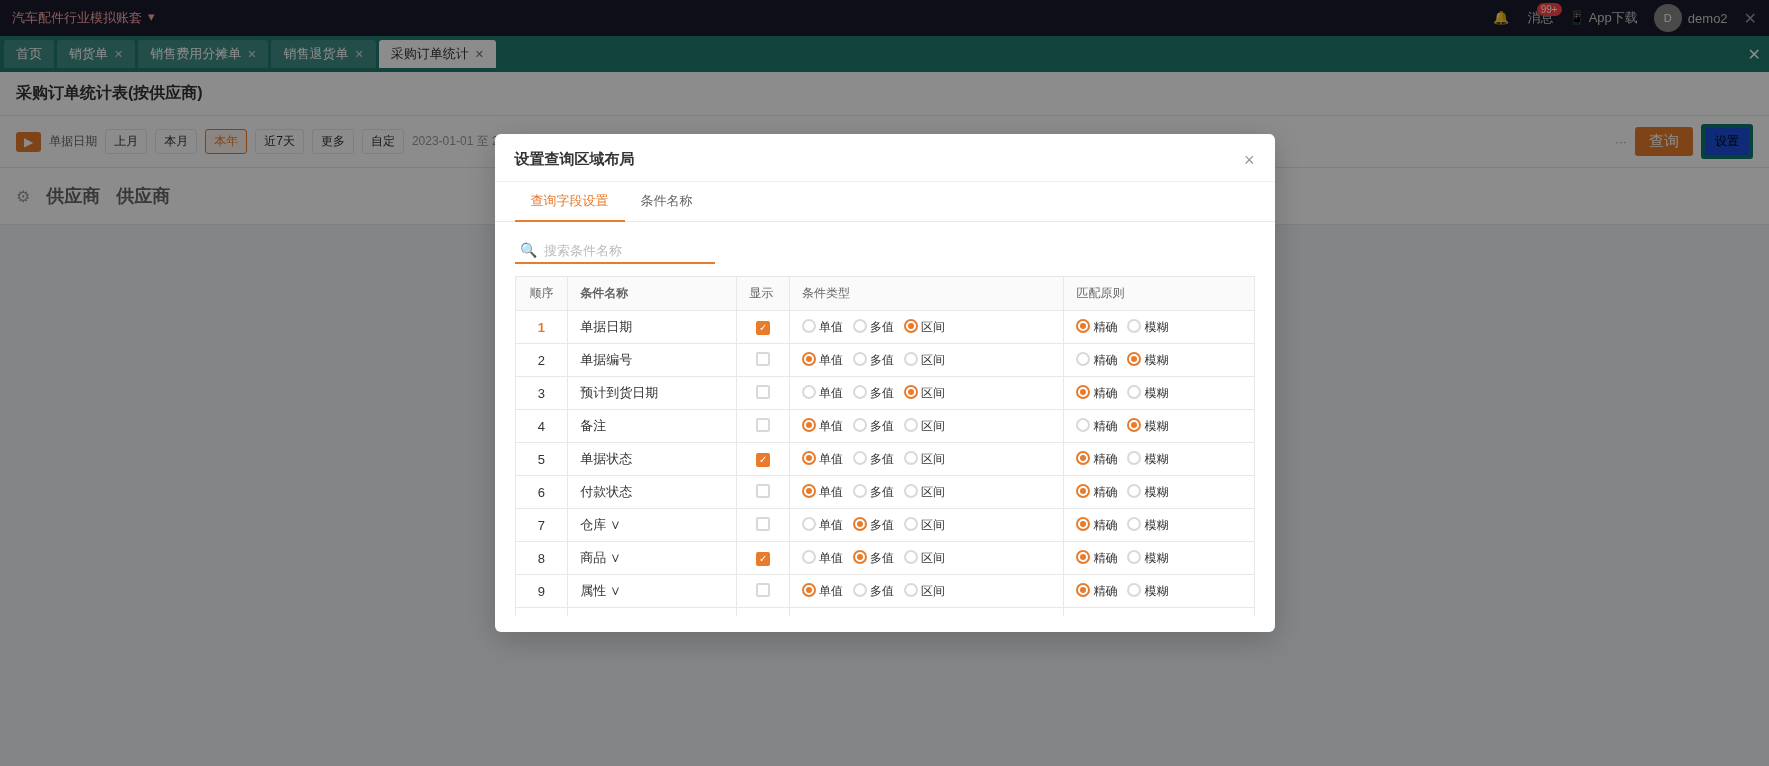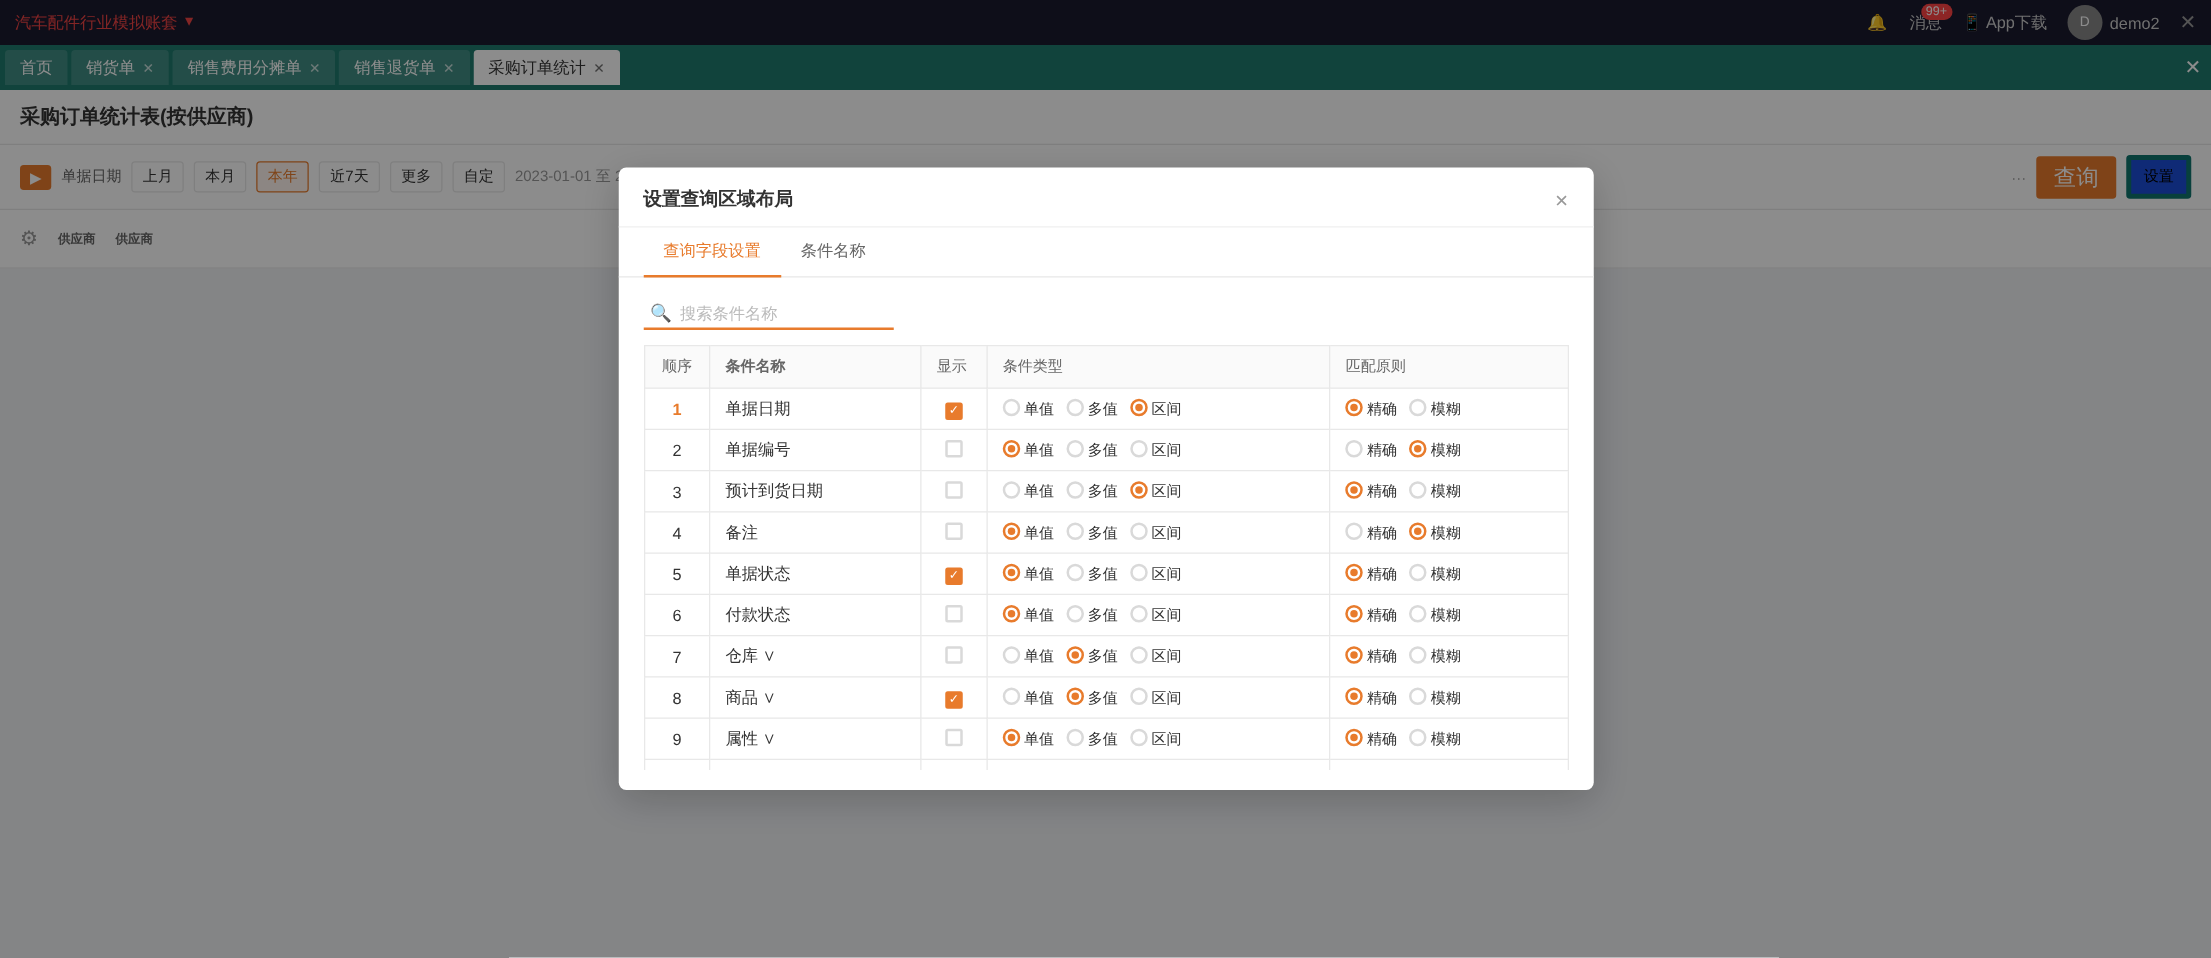--- a/index.html
+++ b/index.html
@@ -8,21 +8,21 @@
     
     .top-bar {
       height: 36px;
       background: #1a1a2e;
       display: flex;
       align-items: center;
       justify-content: space-between;
       padding: 0 12px;
       color: #ccc;
     }
-    .top-bar-left { font-size: 13px; color: #ef4444; display: flex; align-items: flex-start; gap: 6px; }
+    .top-bar-left { font-size: 13px; color: #fca5a5; display: flex; align-items: flex-start; gap: 6px; }
     .top-bar-right { display: flex; align-items: center; gap: 16px; font-size: 13px; color: #ccc; }
     .notif-badge { position: relative; display: inline-block; }
     .badge { background: #ff4444; color: #fff; font-size: 10px; border-radius: 8px; padding: 1px 4px; position: absolute; top: -6px; right: -8px; }
     .user-avatar { width: 28px; height: 28px; border-radius: 50%; background: #888; display: flex; align-items: center; justify-content: center; color: #fff; font-size: 11px; }
 
     
     .tab-bar {
       height: 36px;
       background: #1f7a6e;
       display: flex;
@@ -74,38 +74,38 @@
       gap: 8px;
       border-bottom: 1px solid #e8e8e8;
       flex-wrap: wrap;
     }
     .orange-toggle { background: #e87b2c; color: #fff; border: none; padding: 3px 8px; border-radius: 3px; cursor: pointer; font-size: 12px; }
     .filter-label { color: #666; font-size: 12px; }
     .filter-btn { border: 1px solid #e8e8e8; background: #fff; padding: 3px 8px; border-radius: 3px; cursor: pointer; font-size: 12px; color: #333; }
     .filter-btn.active { color: #e87b2c; border-color: #e87b2c; background: #fff5ee; }
     .date-range { font-size: 12px; color: #999; }
     .more-btn { color: #999; font-size: 12px; cursor: pointer; }
-    .query-btn { background: #e87b2c; color: #fff; border: none; padding: 5px 14px; border-radius: 3px; cursor: pointer; font-size: 18px; margin-left: auto; }
+    .query-btn { background: #e87b2c; color: #fff; border: none; padding: 5px 14px; border-radius: 3px; cursor: pointer; font-size: 15px; margin-left: auto; }
     .settings-btn { border: 4px solid #0f766e; background: #1d4ed8; padding: 5px 10px; border-radius: 3px; cursor: pointer; font-size: 12px; }
 
     
     .table-area {
       padding: 0;
       background: #f5f5f5;
     }
     .table-header-row {
       background: #fff;
       display: flex;
       align-items: center;
       padding: 8px 16px;
       border-bottom: 1px solid #e8e8e8;
       gap: 16px;
     }
     .settings-icon { color: #999; cursor: pointer; font-size: 16px; }
-    .col-header { color: #666; font-size: 10px; font-weight: bold; padding: 8px 0; }
+    .col-header { color: #666; font-size: 18px; font-weight: bold; padding: 8px 0; }
 
     
     .overlay {
       position: fixed;
       top: 0; left: 0; right: 0; bottom: 0;
       background: rgba(0,0,0,0.45);
       z-index: 100;
       display: flex;
       align-items: center;
       justify-content: center;

